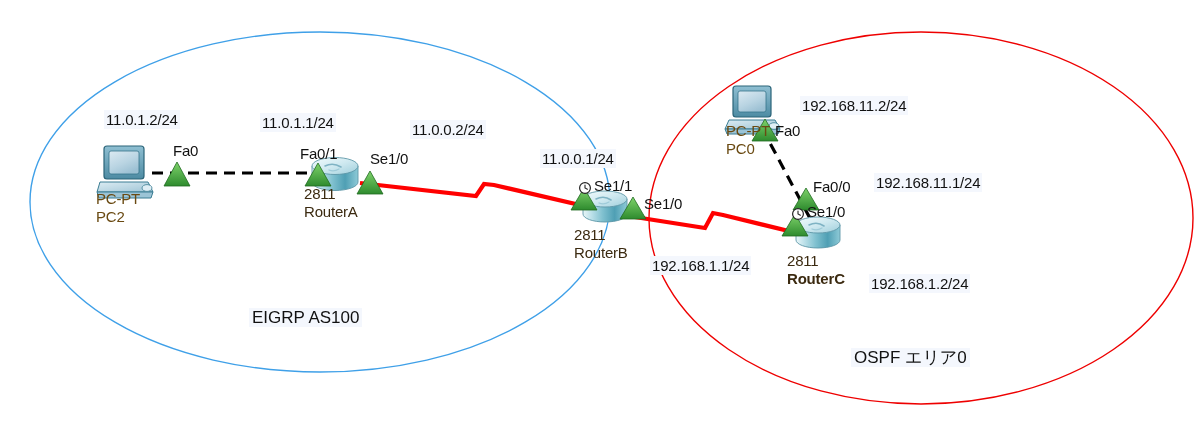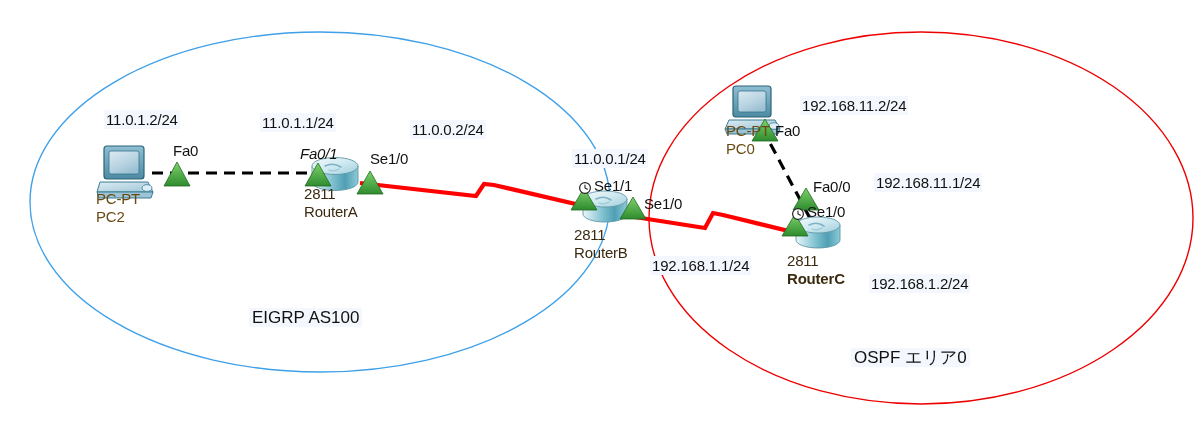--- a/index.html
+++ b/index.html
@@ -164,28 +164,28 @@
       <g transform="translate(792,208)">
         <circle cx="6" cy="6" r="5.4" fill="#ffffff" stroke="#222222" stroke-width="1.2"></circle>
         <path d="M6 3 L6 6 L8.4 7.2" fill="none" stroke="#222222" stroke-width="1.1" stroke-linecap="round"></path>
       </g>
     </g>
   </svg>
 
   <div class="lbl" style="left:104px; top:110px;">11.0.1.2/24</div>
   <div class="lbl" style="left:260px; top:113px;">11.0.1.1/24</div>
   <div class="lbl" style="left:410px; top:120px;">11.0.0.2/24</div>
-  <div class="lbl" style="left:540px; top:149px;margin-left:32px;">11.0.0.1/24</div>
+  <div class="lbl" style="left:540px; top:149px;">11.0.0.1/24</div>
   <div class="lbl" style="left:650px; top:256px;">192.168.1.1/24</div>
   <div class="lbl" style="left:869px; top:230px;margin-top:44px;">192.168.1.2/24</div>
   <div class="lbl" style="left:874px; top:173px;">192.168.11.1/24</div>
   <div class="lbl" style="left:800px; top:96px;">192.168.11.2/24</div>
 
   <div class="plain" style="left:173px; top:142px;">Fa0</div>
-  <div class="plain" style="left:300px; top:145px;font-style:italic;">Fa0/1</div>
+  <div class="plain" style="left:300px; top:145px;">Fa0/1</div>
   <div class="plain" style="left:370px; top:150px;">Se1/0</div>
   <div class="plain" style="left:594px; top:177px;">Se1/1</div>
   <div class="plain" style="left:644px; top:195px;">Se1/0</div>
   <div class="plain" style="left:807px; top:203px;">Se1/0</div>
   <div class="plain" style="left:813px; top:178px;text-align:center;">Fa0/0</div>
   <div class="plain" style="left:775px; top:122px;">Fa0</div>
 
   <div class="devname brown" style="left:96px; top:190px; width:62px;">PC-PT</div>
   <div class="devname brown" style="left:96px; top:208px; width:62px;">PC2</div>
 

